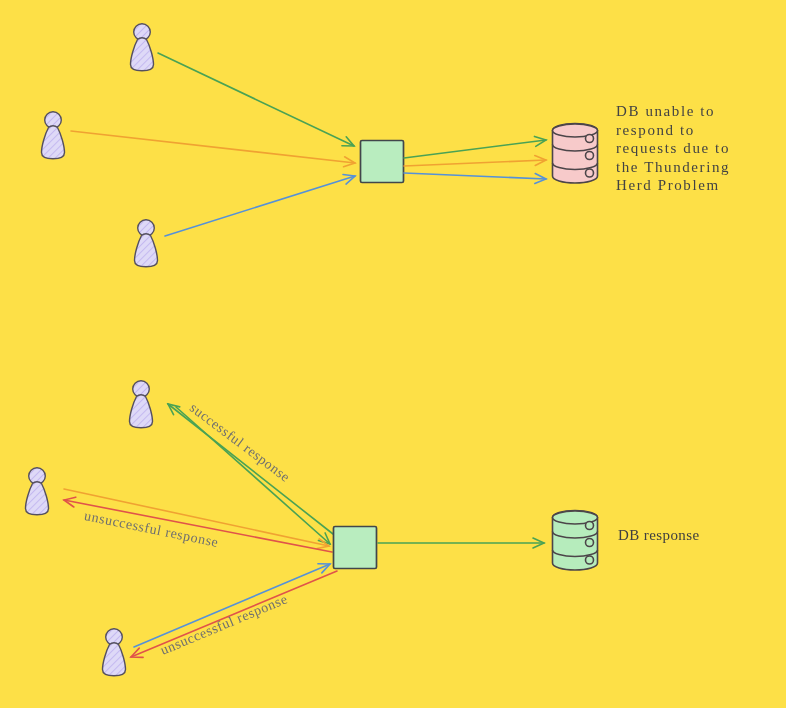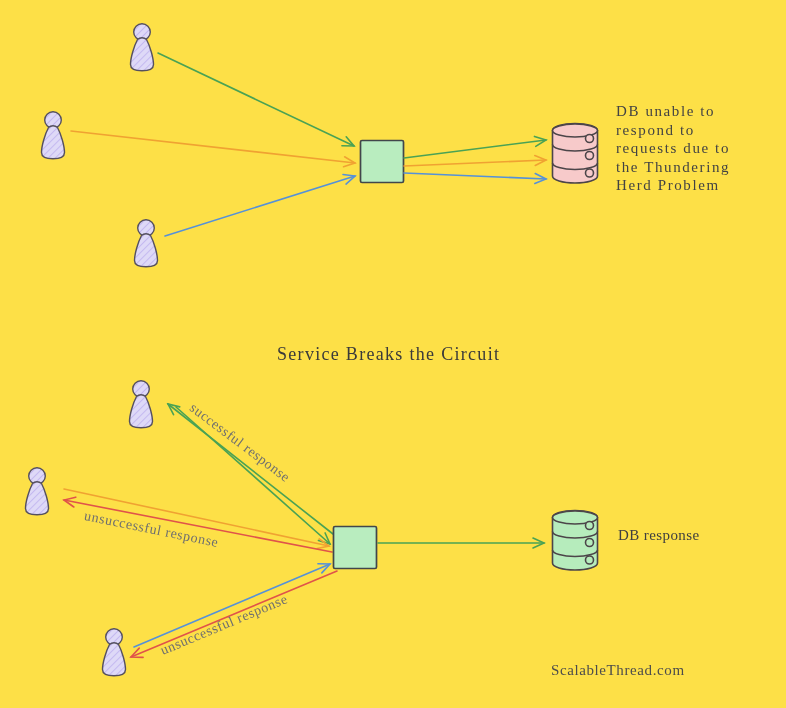--- a/index.html
+++ b/index.html
@@ -109,24 +109,22 @@
 
     <use href="#dbG" x="551" y="509" class="db-use db-ok"></use>
   </svg>
 
   <div class="txt caption-top">DB unable to
 respond to
 requests due to
 the Thundering
 Herd Problem</div>
 
-  <div class="txt title">Service Breaks the Circuit</div>
 
   <div class="lbl lbl-success">successful response</div>
 
   <div class="lbl lbl-unsuccess-mid">unsuccessful response</div>
 
   <div class="lbl lbl-unsuccess-bot">unsuccessful response</div>
 
   <div class="txt caption-db2">DB response</div>
 
-  <div class="txt watermark">ScalableThread.com</div>
 </div>
 
 </body></html>

